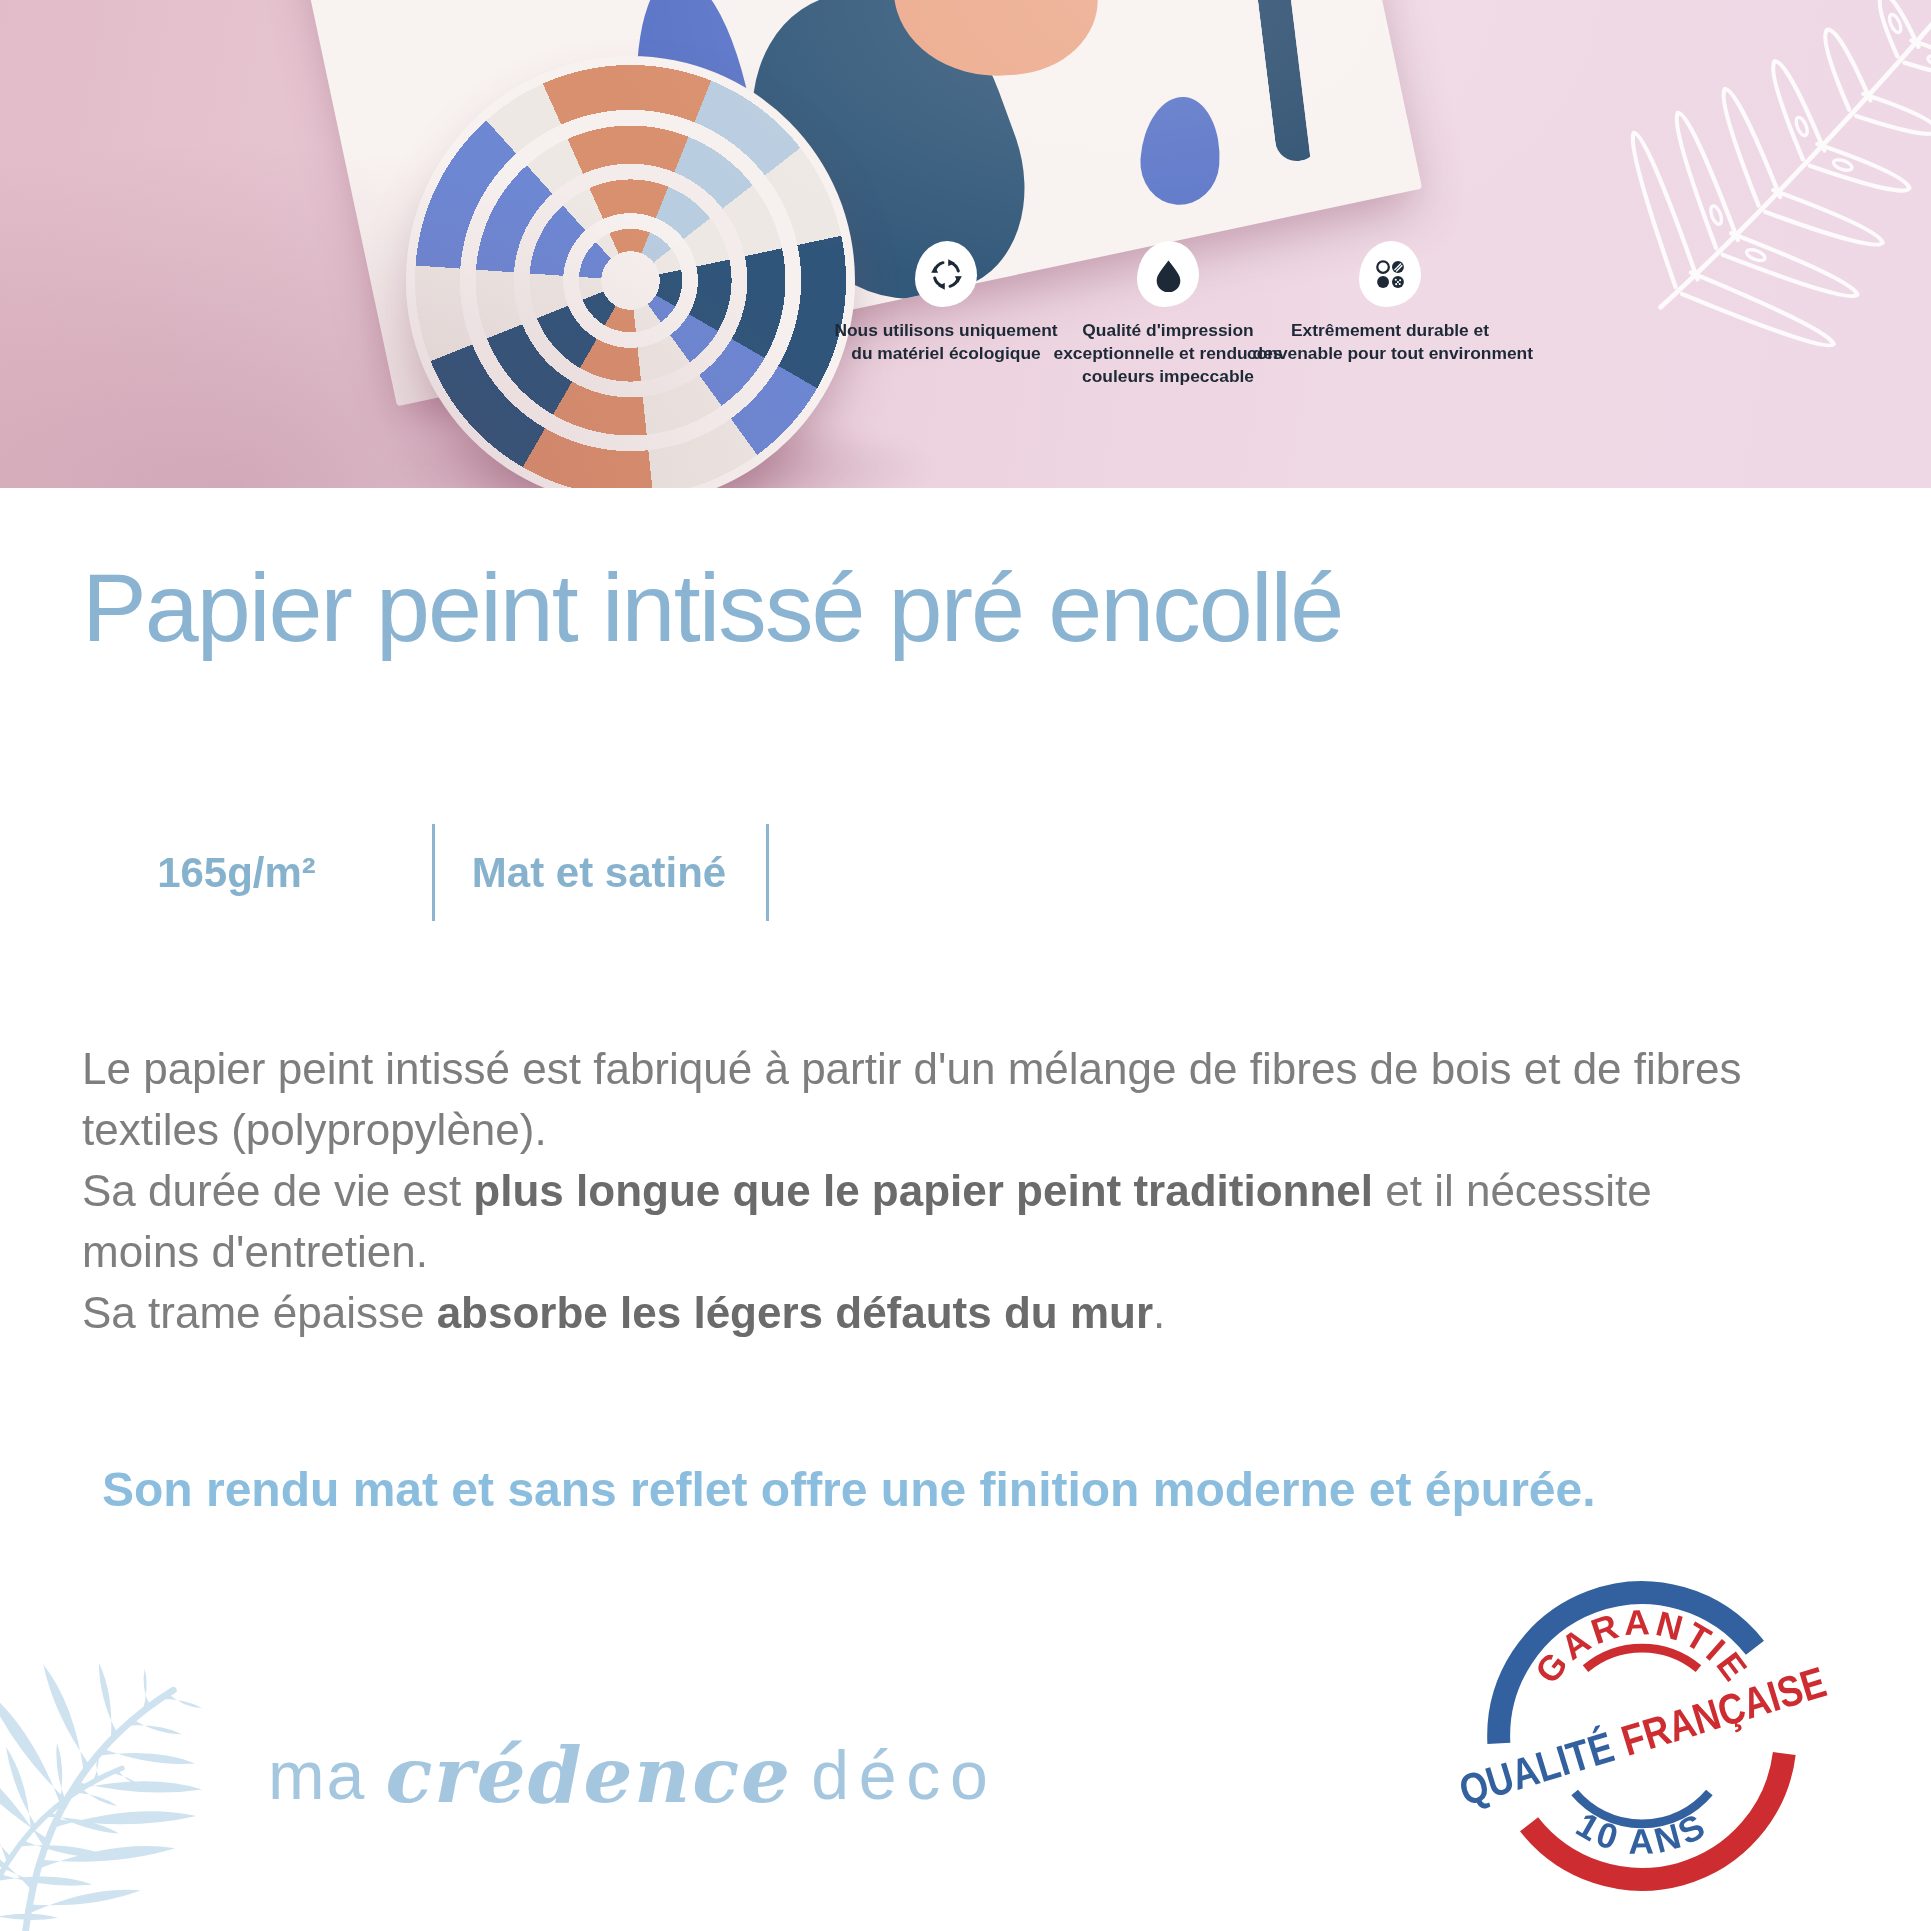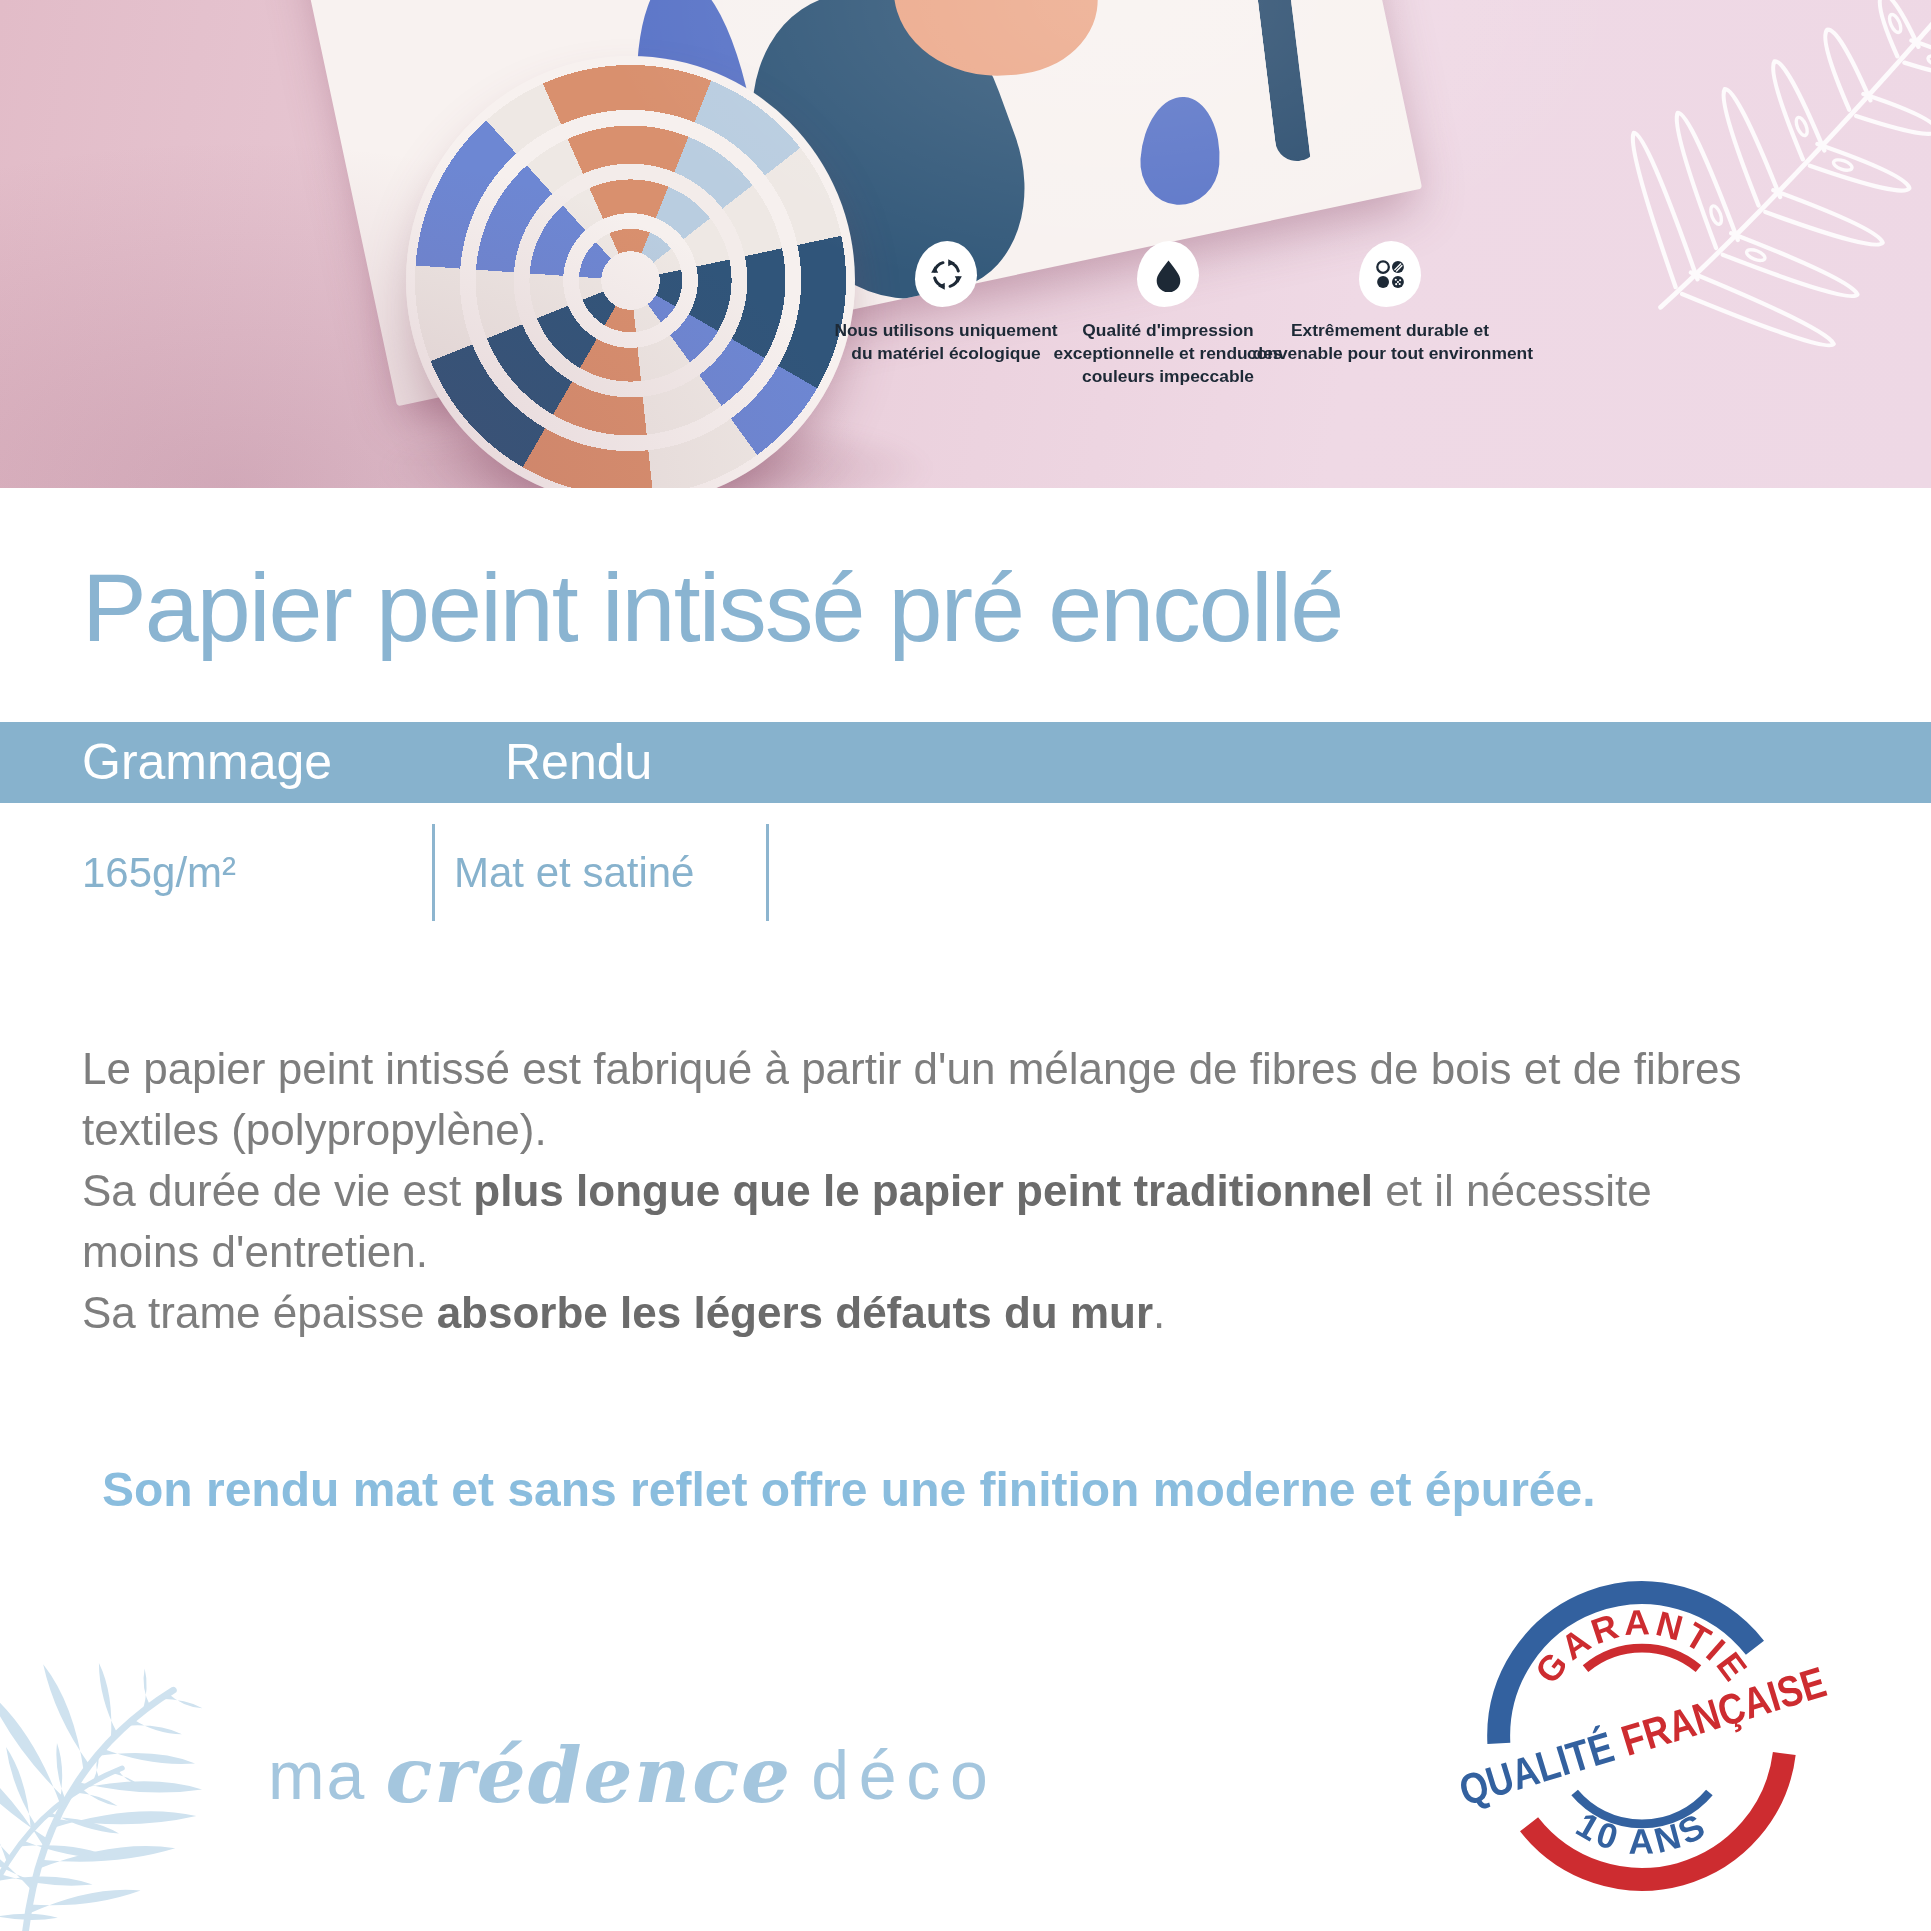--- a/index.html
+++ b/index.html
@@ -74,21 +74,21 @@
   
   .title {
     position: absolute; left: 82px; top: 552px; z-index: 2;
     font-size: 97px; font-weight: normal; letter-spacing: -1.9px;
     color: var(--title-blue, #8ab4d1);
   }
   .band { position: absolute; left: 0; top: 722px; width: 1931px; height: 81px; background: var(--accent-blue, #87b2cd); color: #fff; }
   .band .h { position: absolute; top: 0; line-height: 81px; font-size: 50px; font-weight: normal; }
   .band .h1 { left: 82px; } .band .h2 { left: 505px; }
   .values { position: absolute; left: 0; top: 824px; width: 1931px; height: 97px; color: var(--accent-blue, #87b2cd); }
-  .v { position: absolute; line-height: 97px; font-size: 42px; font-weight: normal; }
+  .v { position: absolute; line-height: 97px; font-size: 42px; font-weight: bold; text-align: center; }
   .v1 { left: 82px; width: 309px; } .v2 { left: 454px; width: 290px; }
   .vd { position: absolute; top: 0; width: 2.9px; height: 97px; background: #8db5cf; }
   .vd1 { left: 432px; } .vd2 { left: 766px; }
 
   
   .desc { position: absolute; left: 82px; top: 1038px; width: 1798px; font-size: 44px; line-height: 61px; color: var(--body-gray, #7e7e7e); }
   .desc p { margin: 0; white-space: pre-line; }
   .desc .b { font-weight: bold; color: #6b6b6b; }
   .highlight { position: absolute; left: 82px; top: 1462px; font-size: 48px; font-weight: bold; color: var(--highlight-blue, #8abdde); margin-left: 20px; }
 
@@ -212,24 +212,20 @@
       </div>
       <div class="caption">Extrêmement durable et
 convenable pour tout environment</div>
     </div>
 
     <div class="hero-shade"></div>
   </div>
 
   <div class="title">Papier peint intissé pré encollé</div>
 
-  <div class="band">
-    <span class="h h1">Grammage</span>
-    <span class="h h2">Rendu</span>
-  </div>
   <div class="values">
     <span class="v v1">165g/m²</span>
     <span class="vd vd1"></span>
     <span class="v v2">Mat et satiné</span>
     <span class="vd vd2"></span>
   </div>
 
   <div class="desc">
     <p><span>Le papier peint intissé est fabriqué à partir d'un mélange de fibres de bois et de fibres
 textiles (polypropylène).</span></p>

